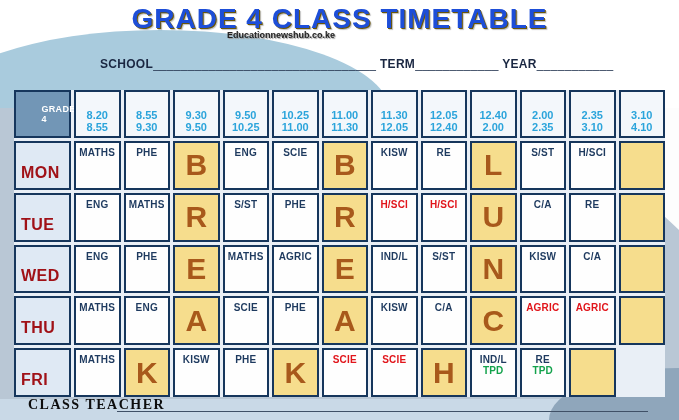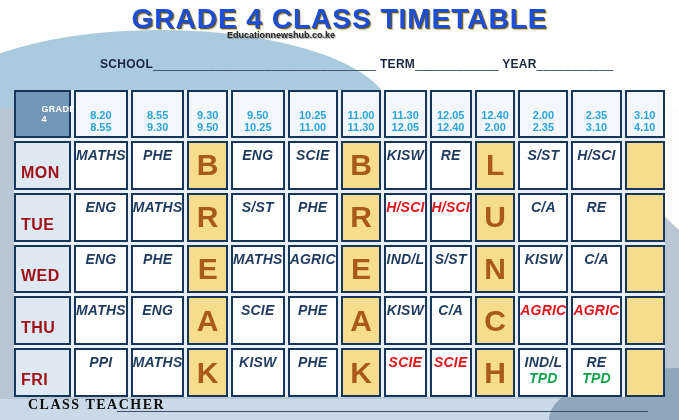--- a/index.html
+++ b/index.html
@@ -30,21 +30,21 @@
     display:grid;grid-template-columns:57px repeat(12,1fr);
     grid-template-rows:48px repeat(5,1fr);gap:3px;background:#e9eff6;}
   .cell{border:2px solid #16365c;box-sizing:border-box;display:flex;}
   .corner-cell{background:#7296b6;align-items:center;justify-content:center;
     color:#fff;font-size:9px;font-weight:700;letter-spacing:.3px;padding-left:32px;}
   .time-cell{background:#f3f7fb;flex-direction:column;align-items:center;
     justify-content:flex-end;color:#2ba4db;font-size:11px;font-weight:700;padding:3px 0;}
   .day-cell{background:#dfe9f4;align-items:flex-end;padding:0 12px 6px 5px;
     color:#a01117;font-size:16px;font-weight:800;letter-spacing:.5px;}
   .subject-cell{background:#fefefe;flex-direction:column;align-items:center;
-    padding-top:4px;color:#1e3a5f;font-size:14px;font-weight:700;letter-spacing:.2px;font-style:italic;}
+    padding-top:4px;color:#1e3a5f;font-size:10px;font-weight:700;letter-spacing:.2px;}
   .subject-cell.red{color:#e1151b;}
   .sub-label{color:#13a24c;}
   .break-cell{background:#f6dd8d;align-items:center;justify-content:center;
     color:#a8591b;font-size:30px;font-weight:700;}
   .empty-cell{background:#f6dd8d;}
   
   .classteacher{position:absolute;left:28px;top:397px;
     font-family:"Liberation Serif",serif;font-size:14px;font-weight:900;
     color:#0d0d0d;letter-spacing:1.5px;}
   .ct-line{position:absolute;left:117px;top:411px;width:531px;
@@ -225,23 +225,20 @@
     <div class="cell break-cell">C</div>
     <div class="cell subject-cell red">
       <span>AGRIC</span>
     </div>
     <div class="cell subject-cell red">
       <span>AGRIC</span>
     </div>
     <div class="cell empty-cell"></div>
     <div class="cell day-cell">FRI</div>
     <div class="cell subject-cell">
-      <span>PPI</span>
-    </div>
-    <div class="cell subject-cell">
       <span>MATHS</span>
     </div>
     <div class="cell break-cell">K</div>
     <div class="cell subject-cell">
       <span>KISW</span>
     </div>
     <div class="cell subject-cell">
       <span>PHE</span>
     </div>
     <div class="cell break-cell">K</div>

